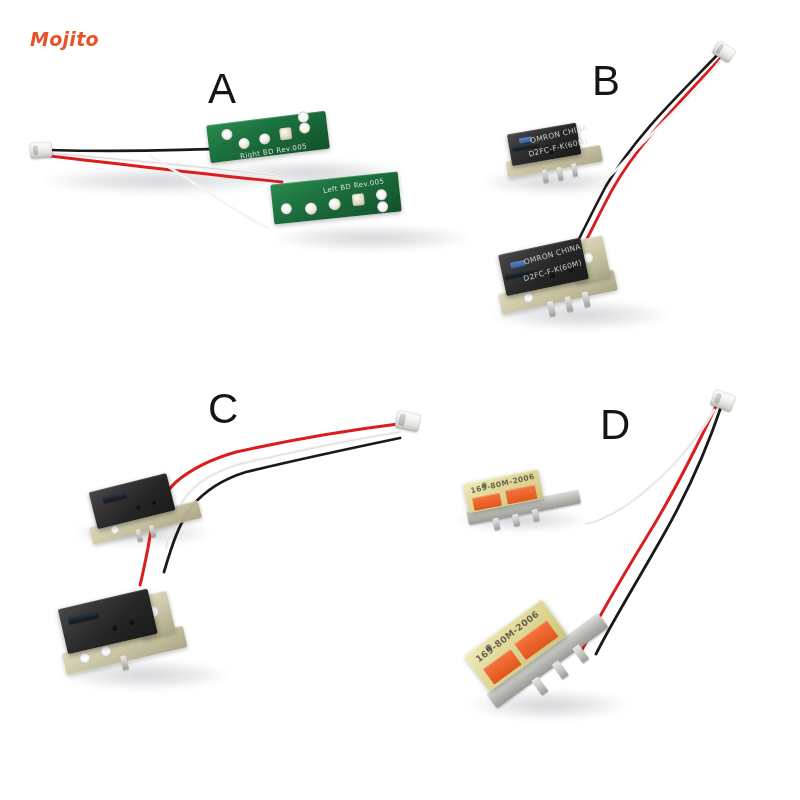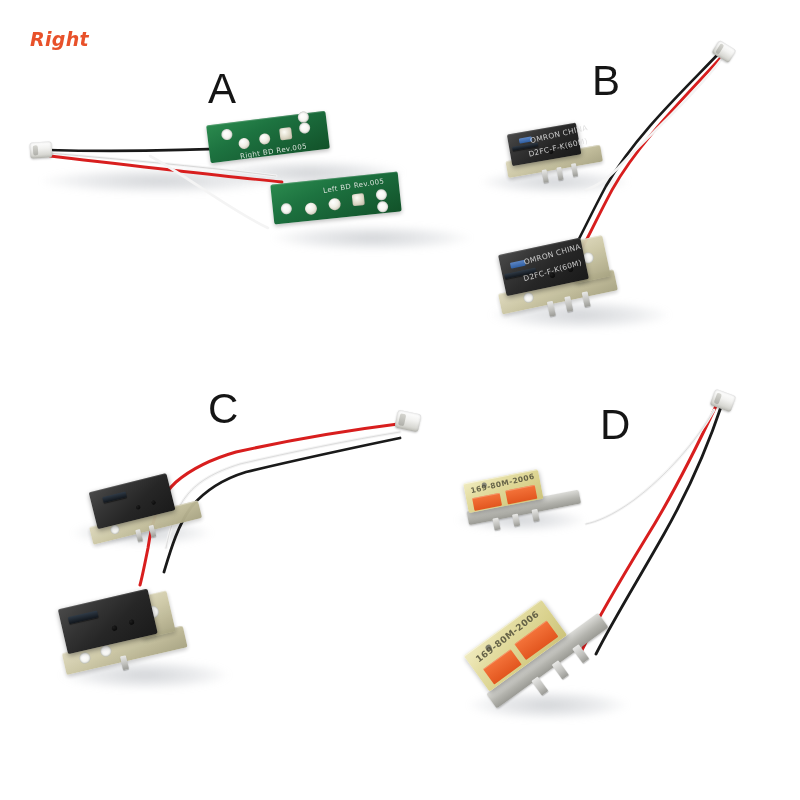--- a/index.html
+++ b/index.html
@@ -166,21 +166,21 @@
     background:linear-gradient(180deg,#dcdcd8,#b4b4ae 55%,#9a9a94 100%);
     border-radius:2px;
     box-shadow:0 1px 2px rgba(0,0,0,.25);
   }
 </style>
 </head>
 <body>
 
 <div id="stage">
 
-  <div class="watermark">Right</div>
+  <div class="watermark">Mojito</div>
 
   <div class="panel-letter" style="left:208px;top:68px;">A</div>
   <div class="panel-letter" style="left:592px;top:60px;">B</div>
   <div class="panel-letter" style="left:208px;top:388px;">C</div>
   <div class="panel-letter" style="left:600px;top:404px;">D</div>
 
   <div class="part">
 
     <div class="shadow" style="left:40px;top:168px;width:240px;height:26px;"></div>
     <div class="shadow" style="left:215px;top:160px;width:190px;height:26px;"></div>

